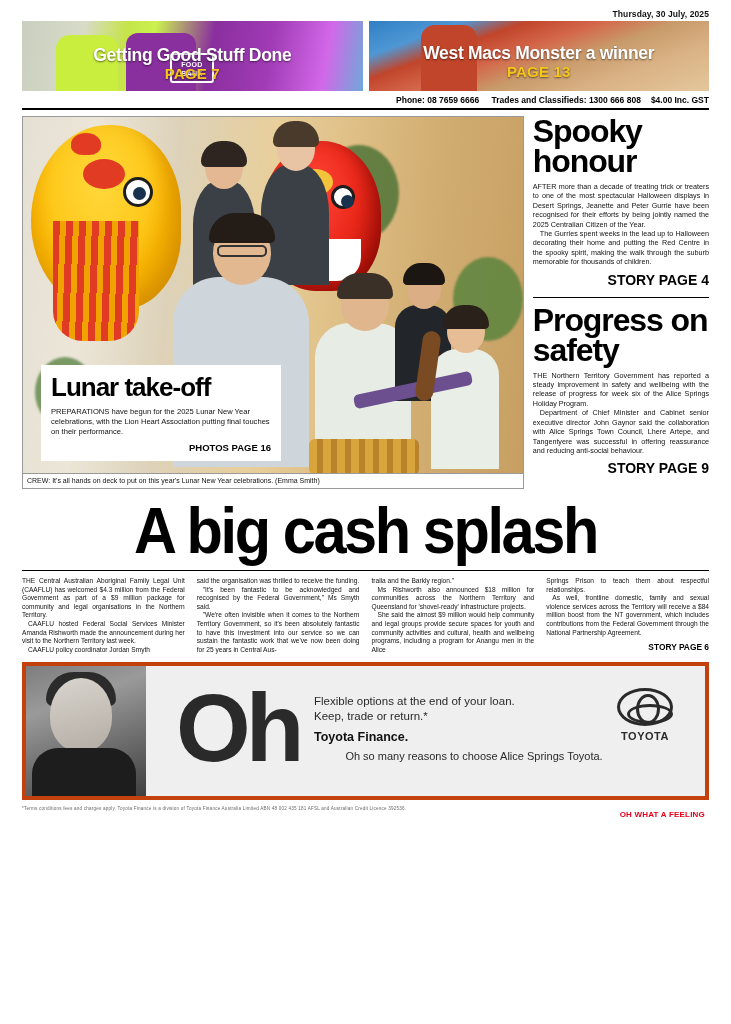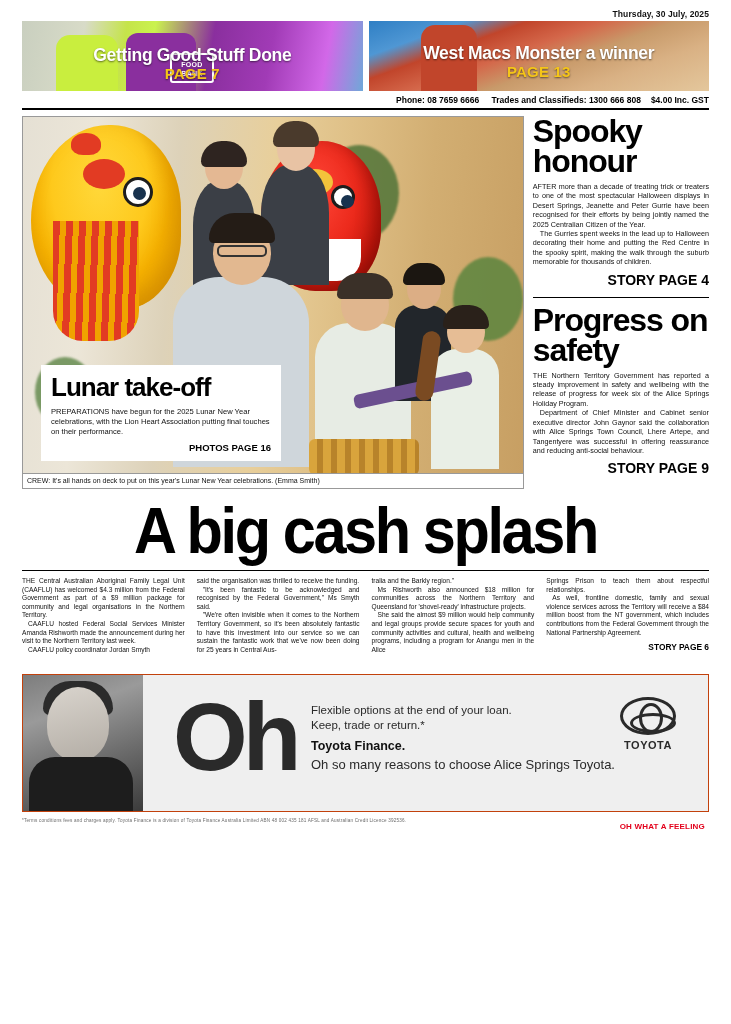--- a/index.html
+++ b/index.html
@@ -126,34 +126,34 @@
   .rule-top { border:0; border-top:1px solid #000; margin-top:6px;}
 
   
   .bodycols { display:flex; gap:12px; margin-top:6px; }
   .bodycols .col { flex:1; }
   .bodycols p { font-size:6.6px; line-height:8.6px; text-align:justify; color:#111; }
   .bodycols p + p { text-indent:6px; }
   .bodycols .ref { font-size:8.4px; font-weight:800; text-align:right; margin-top:5px; }
 
   
-  .ad { position:relative; margin-top:20px; border:1px solid #c2410c; height:138px; background:#efefef; overflow:hidden;}
+  .ad { position:relative; margin-top:8px; border:4px solid #c2410c; height:138px; background:#efefef; overflow:hidden;}
   .ad-photo { position:absolute; left:0; top:0; width:120px; height:138px;
     background: linear-gradient(160deg,#7d7d7d 0%,#9a9a9a 28%,#6e6e6e 60%,#3a3a3a 100%); }
   .ad-face { position:absolute; left:24px; top:12px; width:62px; height:74px; border-radius:50% 50% 46% 46%;
     background: linear-gradient(165deg,#d9d4cd,#b2aca4); }
   .ad-hair { position:absolute; left:20px; top:6px; width:70px; height:34px; border-radius:34px 34px 8px 8px; background:#2b2b2b;}
   .ad-body { position:absolute; left:6px; top:82px; width:104px; height:56px; background:#1d1d1d; border-radius:26px 26px 0 0;}
   .ad-side { position:absolute; left:6px; top:52px; writing-mode: vertical-rl; font-size:4.5px; color:#555;}
   .ad-oh { position:absolute; left:150px; top:14px; font-size:96px; font-weight:800; line-height:96px;
     color:#2a2a2a; letter-spacing:-5px; }
   .ad-copy { position:absolute; left:288px; top:28px; width:320px; }
   .ad-copy .l1 { font-size:11.5px; line-height:15px; color:#2a2a2a; }
   .ad-copy .l2 { font-size:12.5px; line-height:17px; font-weight:800; color:#111; margin-top:5px;}
-  .ad-copy .l3 { font-size:13px; line-height:14px; color:#2a2a2a; margin-top:3px;}
+  .ad-copy .l3 { font-size:11px; line-height:14px; color:#2a2a2a; margin-top:3px;text-align:center;}
   .ad-logo { position:absolute; right:32px; top:22px; text-align:center; }
   .ad-logo .ring { width:56px; height:38px; border:3px solid #2a2a2a; border-radius:50%; position:relative; margin:0 auto;}
   .ad-logo .ring:before{content:"";position:absolute;left:50%;top:3px;margin-left:-9px;width:18px;height:24px;border:3px solid #2a2a2a;border-radius:50%;}
   .ad-logo .ring:after{content:"";position:absolute;left:7px;top:13px;width:40px;height:14px;border:3px solid #2a2a2a;border-radius:50%;}
   .ad-logo .tname { font-size:11px; font-weight:800; letter-spacing:.5px; color:#2a2a2a; margin-top:4px;}
 
   .fineprint { position:relative; margin-top:5px; height:34px; }
   .fineprint .fp-text { font-size:4.6px; line-height:7px; color:#6b6b6b; width:600px;
      filter: blur(.35px); letter-spacing:.2px;}
   .fineprint .feeling { position:absolute; right:4px; top:5px; color:#e3001b; font-weight:800; font-size:8px; letter-spacing:.2px;}

